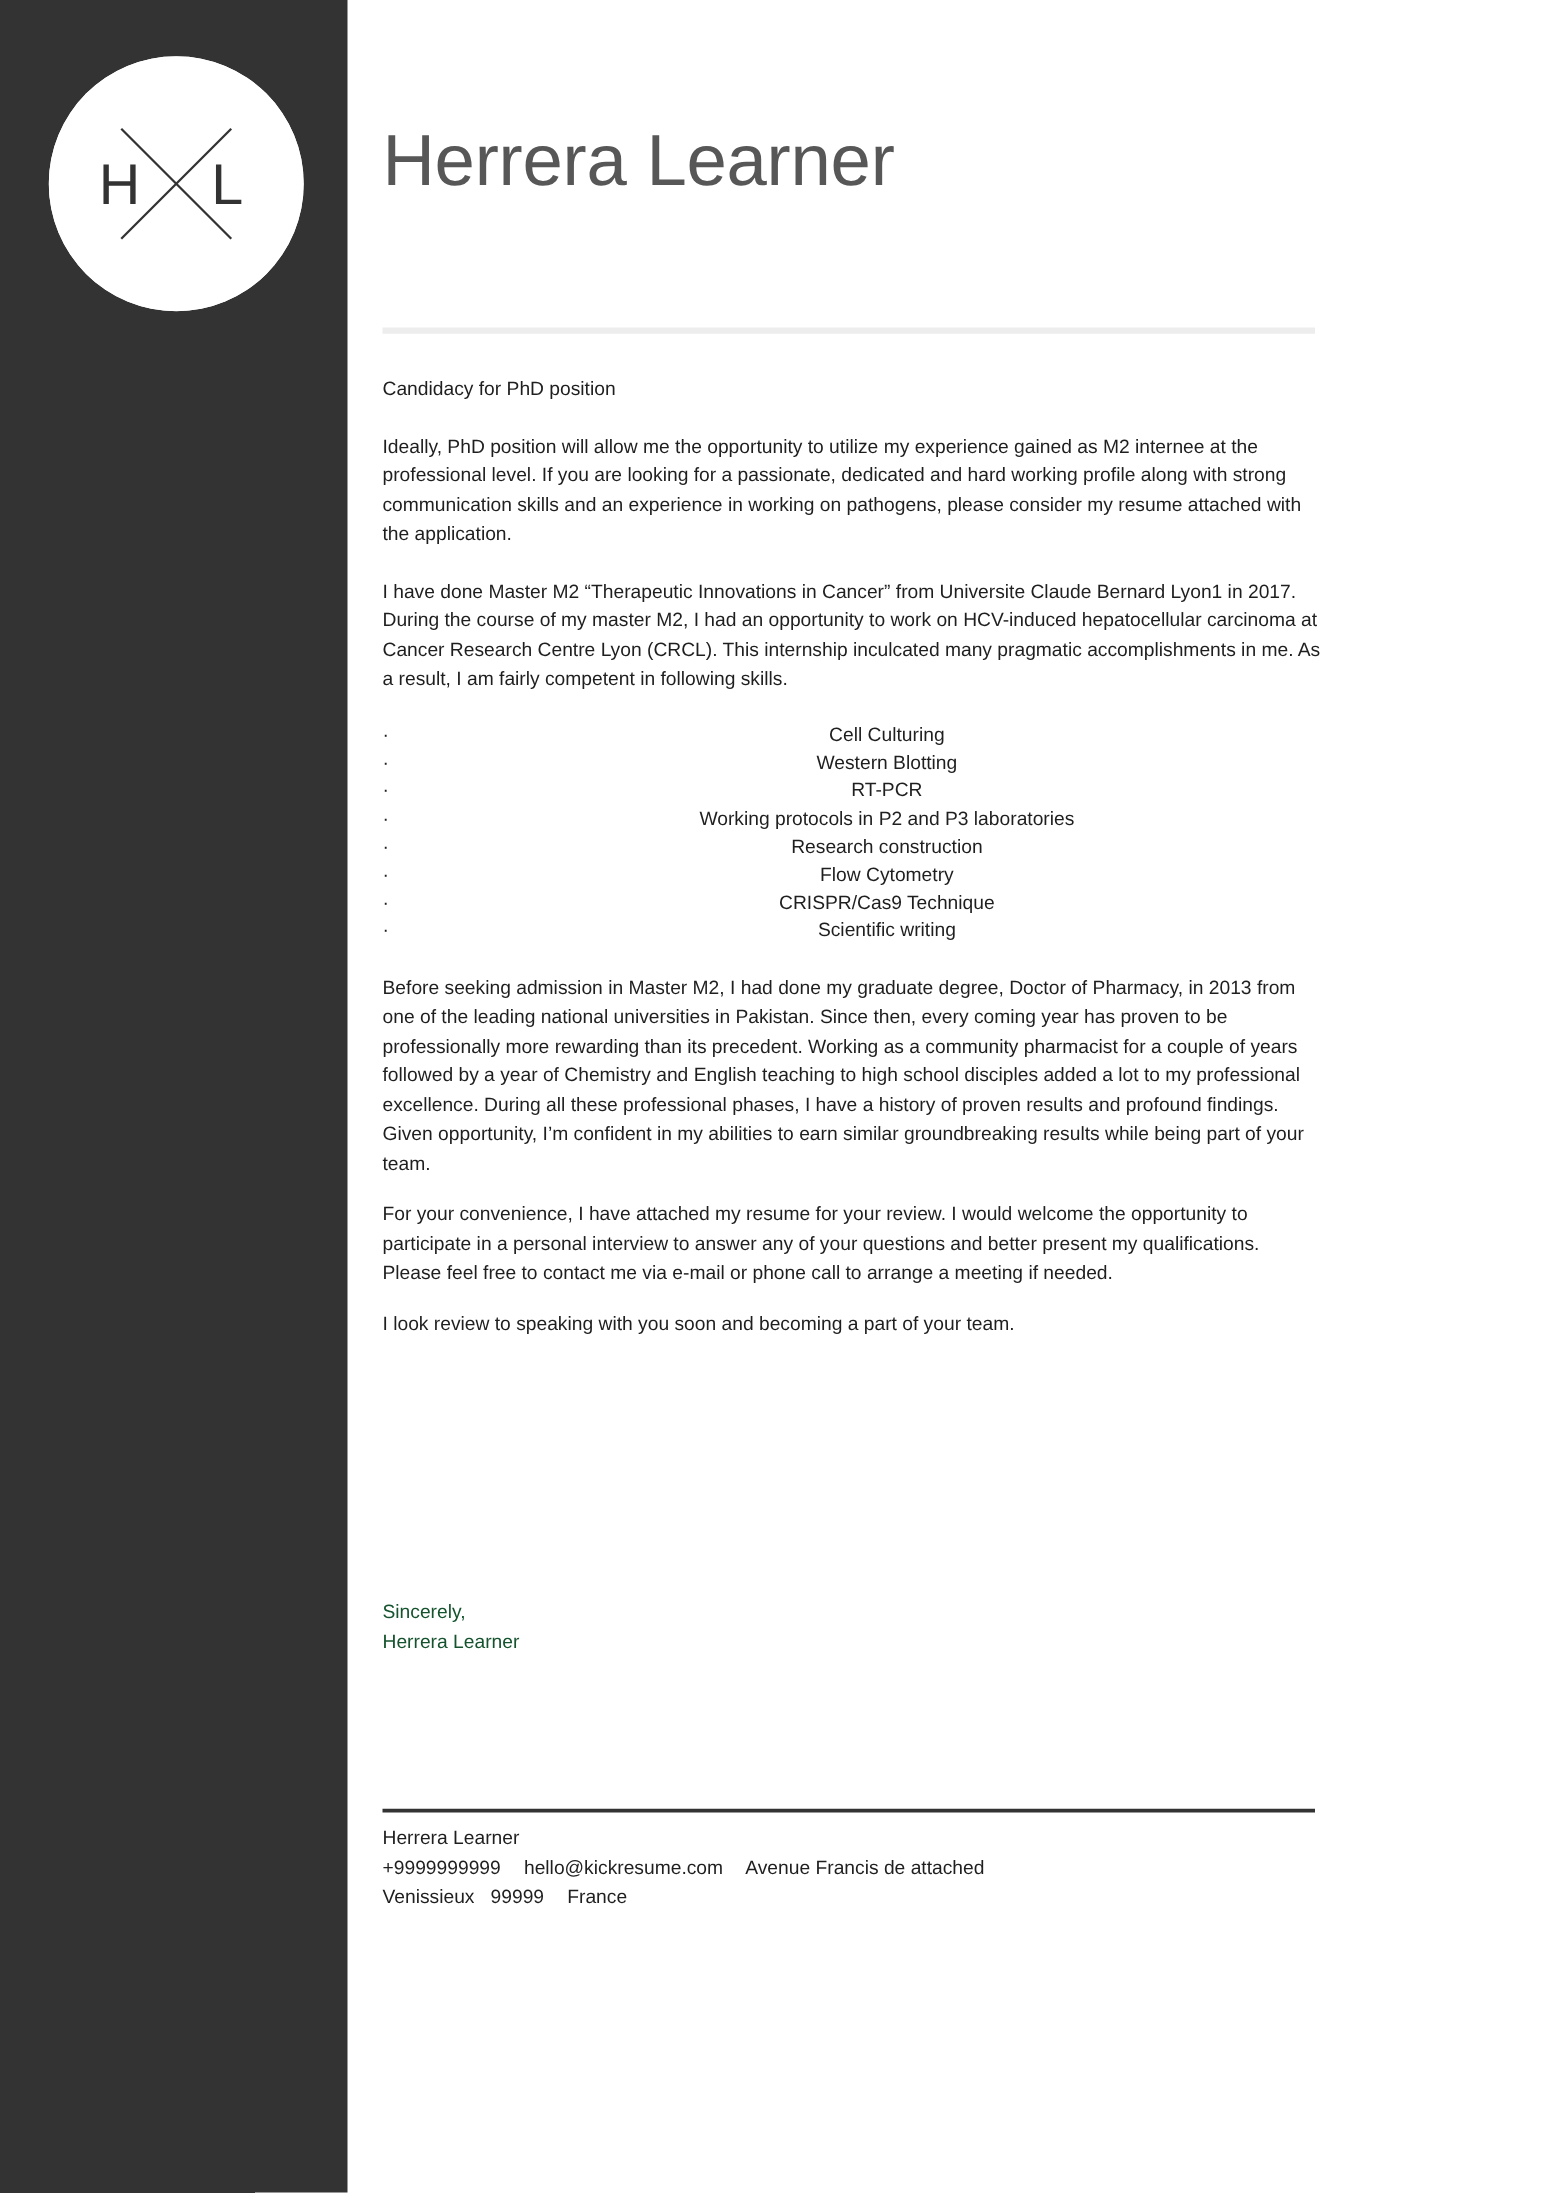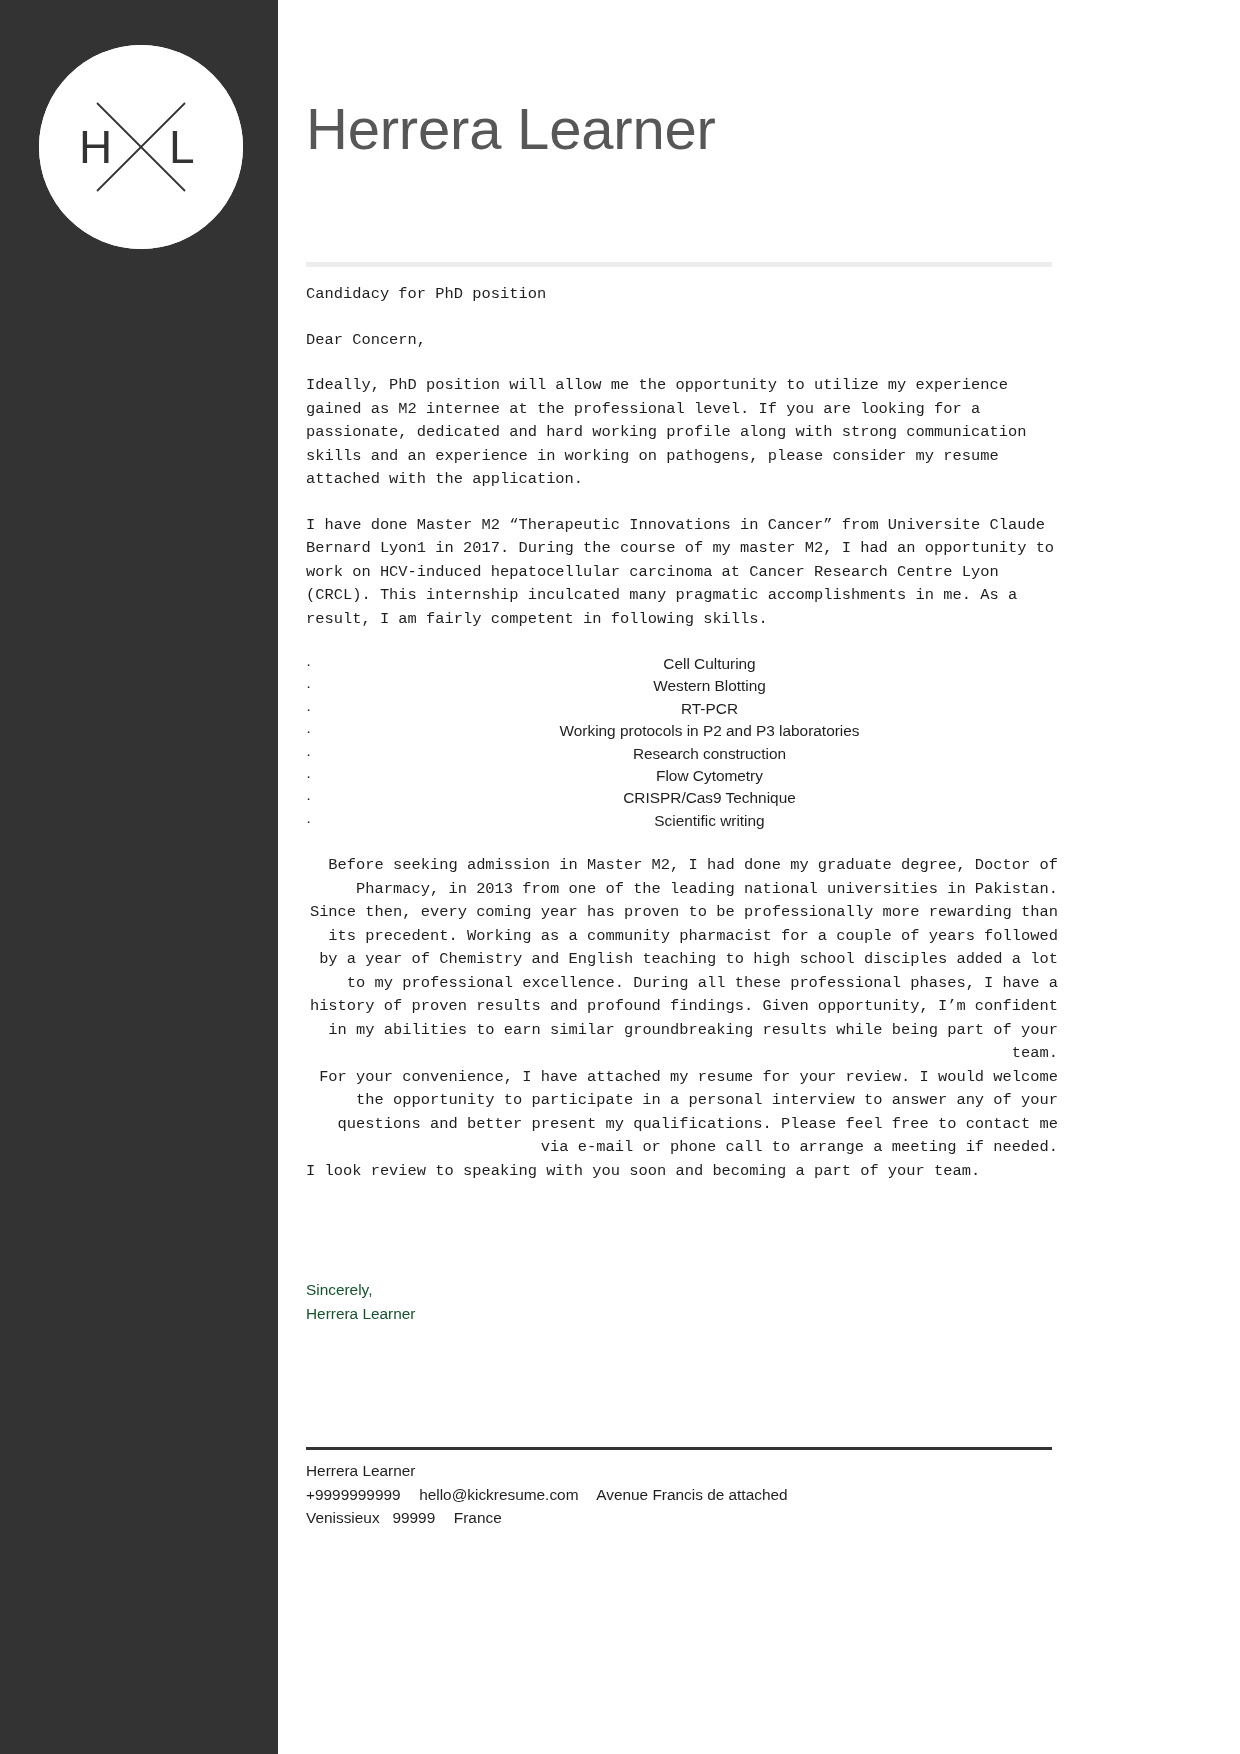--- a/index.html
+++ b/index.html
@@ -83,26 +83,24 @@
     position: absolute;
     left: 28px;
     top: 283px;
     width: 752px;
     font-size: 15.4px;
     line-height: 23.5px;
     color: #1f1f1f;
     font-stretch: condensed;
   }
   #letter p {
-    margin: 0 0 22px 0;
-    font-family: Liberation Mono, monospace;
+    margin: 17px 0 22px 0;
   }
   #letter p.tight {
     margin-bottom: 0;
-    text-align: right;
   }
 
   
   #skills {
     margin: 0 0 22px 0;
     padding: 0;
     list-style: none;
   }
   #skills li {
     display: flex;
@@ -166,21 +164,20 @@
 </div>
 
 <div id="content">
 
   <div id="name-header">Herrera Learner</div>
 
   <div id="top-rule"></div>
 
   <div id="letter">
     <p>Candidacy for PhD position</p>
-    <p>Dear Concern,</p>
     <p>Ideally, PhD position will allow me the opportunity to utilize my experience gained as M2 internee at the professional level. If you are looking for a passionate, dedicated and hard working profile along with strong communication skills and an experience in working on pathogens, please consider my resume attached with the application.</p>
     <p>I have done Master M2 “Therapeutic Innovations in Cancer” from Universite Claude Bernard Lyon1 in 2017. During the course of my master M2, I had an opportunity to work on HCV-induced hepatocellular carcinoma at Cancer Research Centre Lyon (CRCL). This internship inculcated many pragmatic accomplishments in me. As a result, I am fairly competent in following skills.</p>
 
     <ul id="skills">
       <li>
         <span class="marker">·</span>
         <span class="skill-text">Cell Culturing</span>
       </li>
       <li>
         <span class="marker">·</span>

